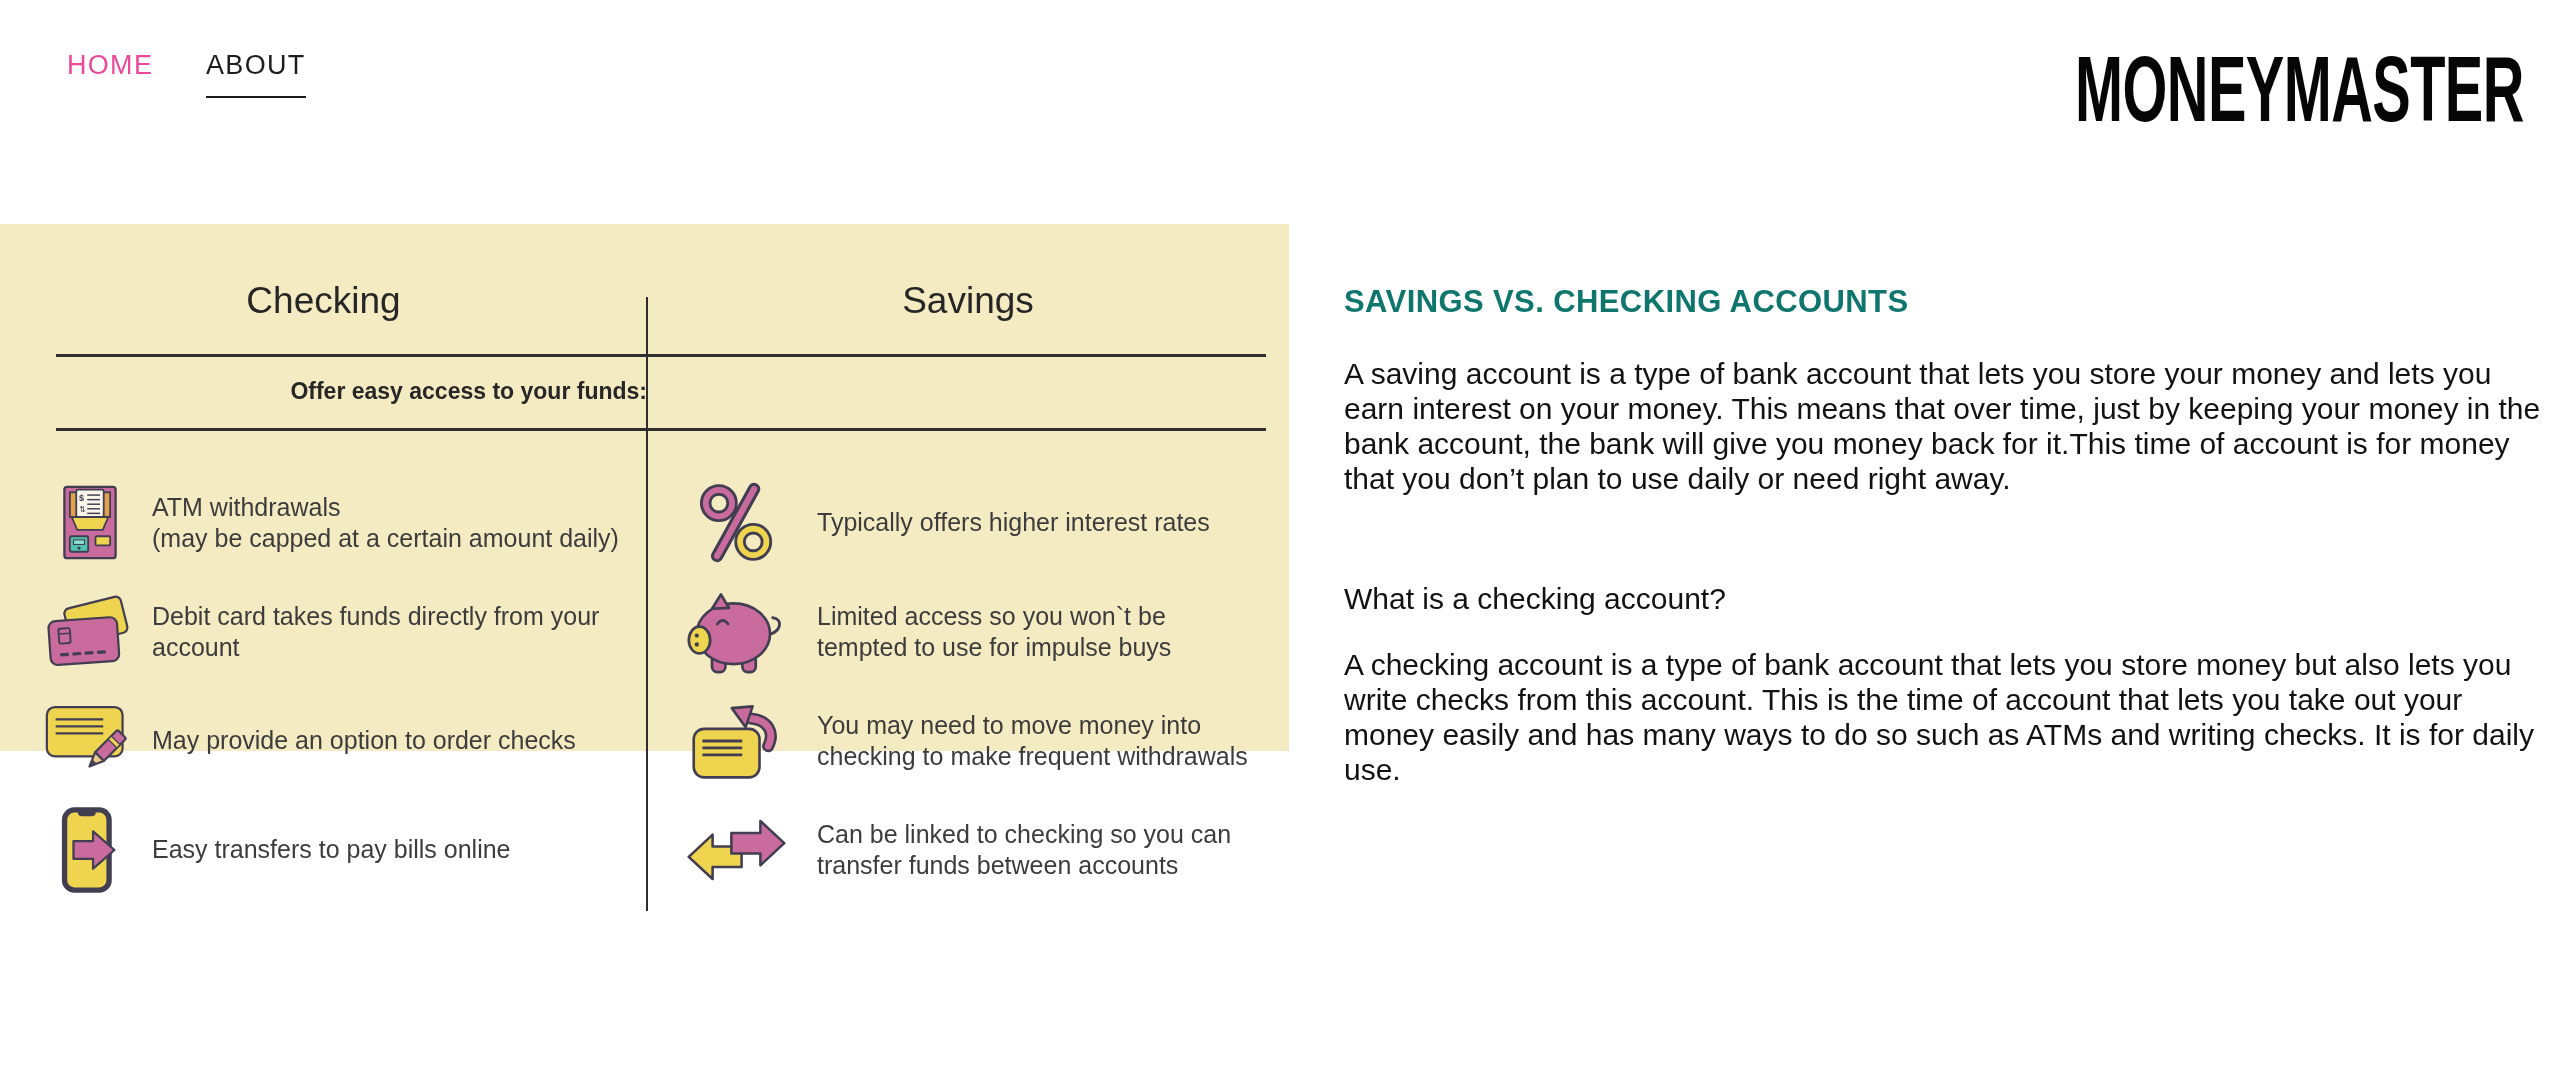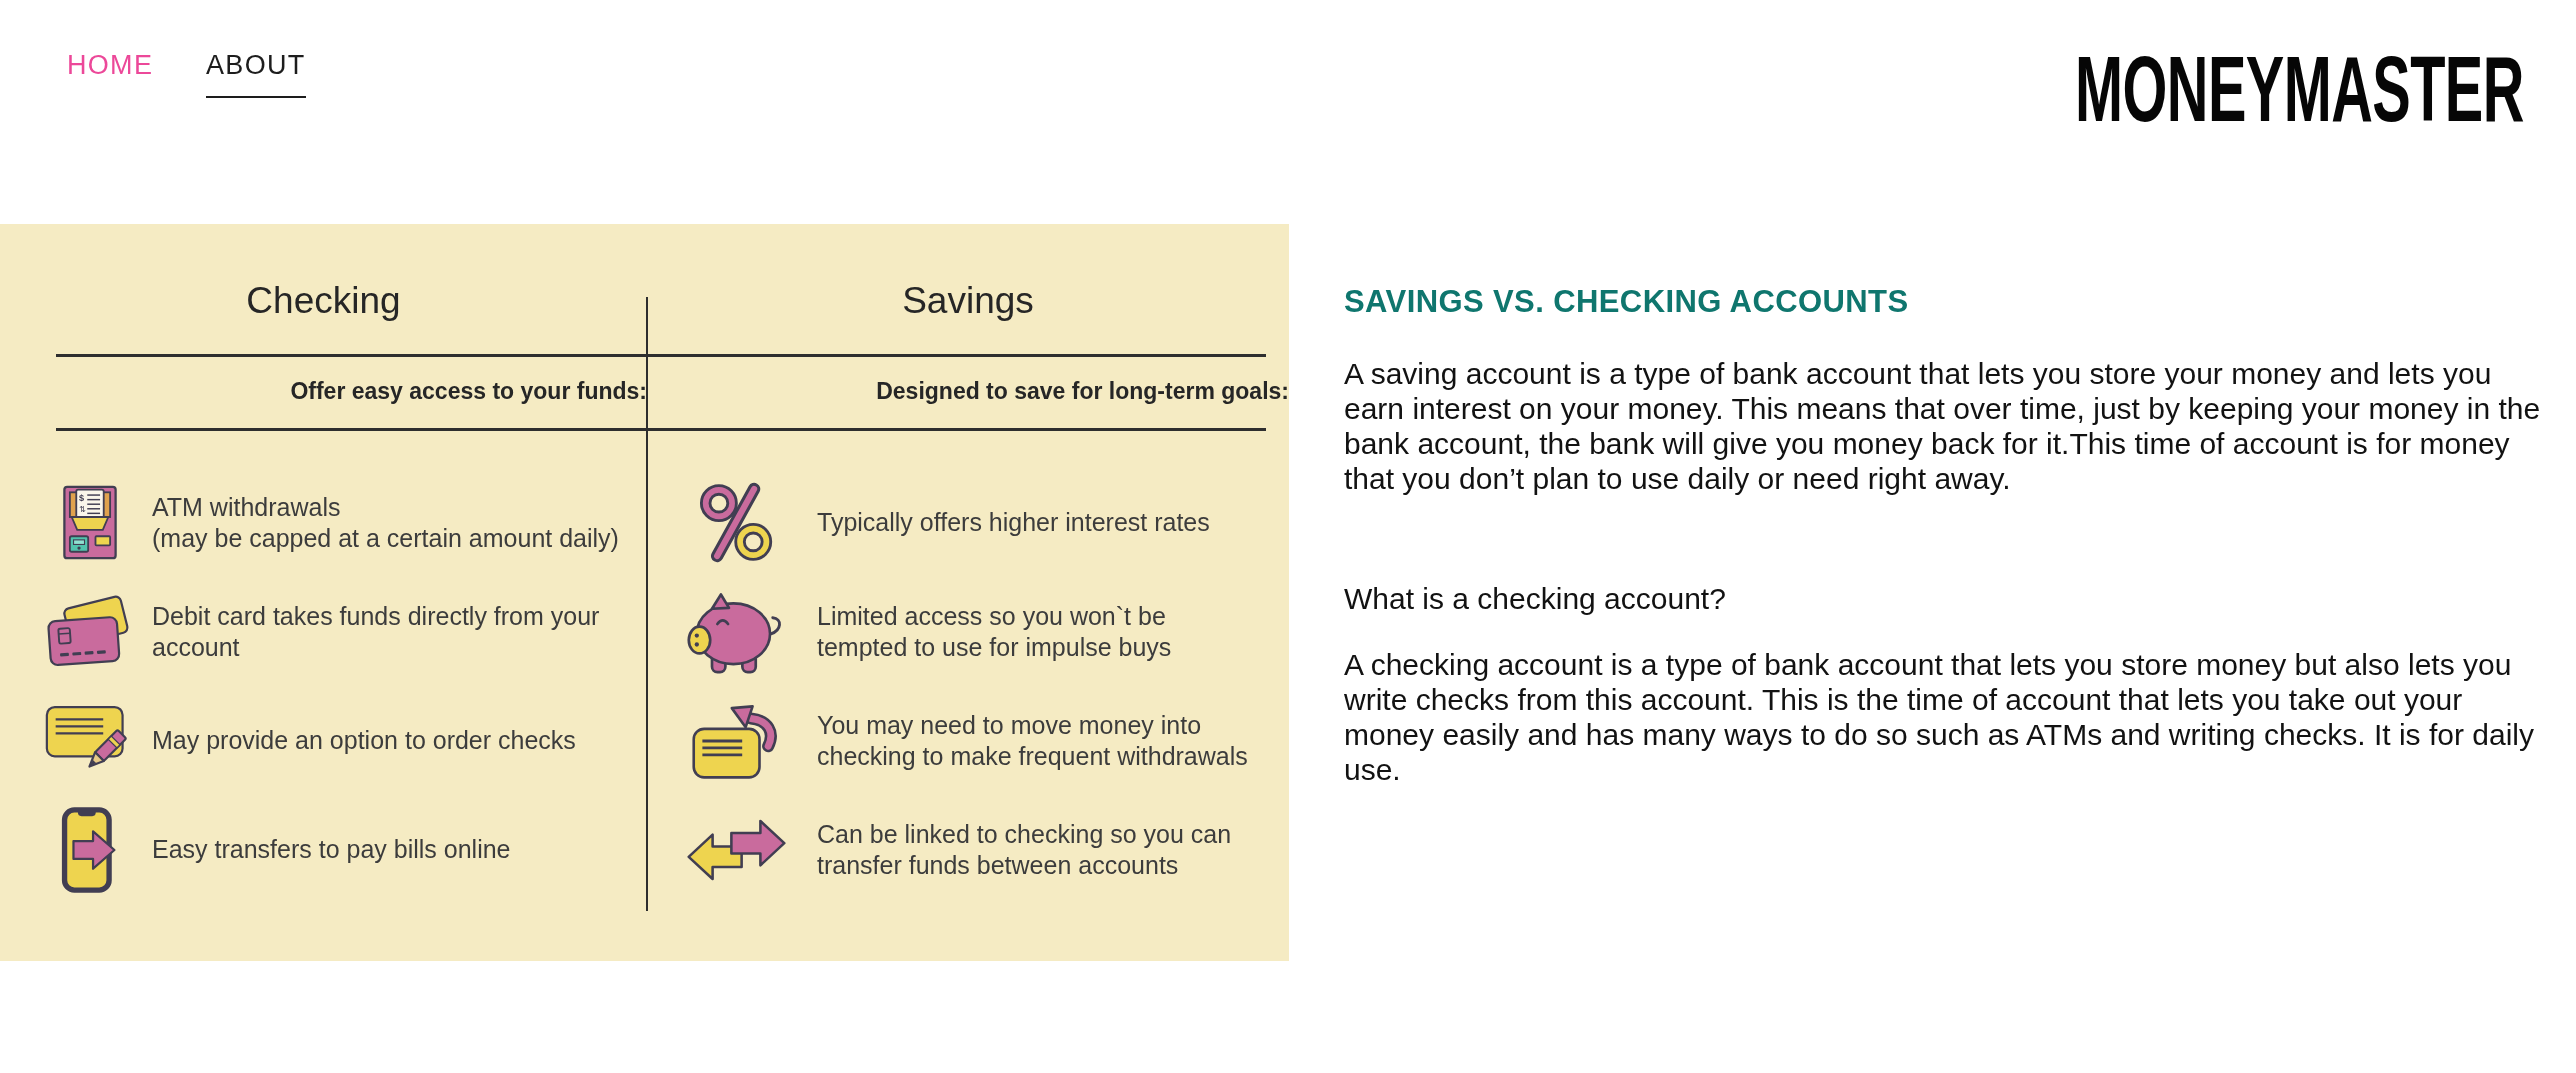--- a/index.html
+++ b/index.html
@@ -22,21 +22,21 @@
     position:absolute; right:52px; top:43px;
     font-size:93px; font-weight:700; color:#060606;
     letter-spacing:-0.9px; line-height:1;
     transform:scaleX(0.62); transform-origin:100% 0;
     white-space:nowrap;
   }
 
   
   .panel {
     position:absolute; left:0; top:224px;
-    width:1289px; height:737px;
+    width:1289px; height:527px;
     background:#f5ebc3;
   }
   .col-header {
     position:absolute; top:56px; font-size:37px; font-weight:500; color:#262626;
     text-align:center;
   }
   .col-header.left  { left:0;    width:647px; }
   .col-header.right { left:647px; width:642px; }
 
   .hline { position:absolute; left:56px; width:1210px; height:2.7px; background:#2e2e2e; }
@@ -78,21 +78,20 @@
   <a class="nav-about">ABOUT</a>
 </nav>
 <div class="logo">MONEYMASTER</div>
 
 <section class="panel">
   <div class="col-header left">Checking</div>
   <div class="col-header right">Savings</div>
 
   <div class="hline h1"></div>
   <div class="subtitle left">Offer easy access to your funds:</div>
-  <div class="subtitle right">Designed to save for long-term goals:</div>
   <div class="hline h2"></div>
   <div class="vline"></div>
 
   <div class="col col-checking">
 
     <div class="row">
       <span class="icon-box">
         <svg width="56" height="75" viewBox="0 0 60 82">
           <rect x="2" y="2" width="56" height="78" rx="3" fill="#c96b9d" stroke="#413e52" stroke-width="2.5"></rect>
           <rect x="8" y="8" width="44" height="27" fill="#e0a24d" stroke="#413e52" stroke-width="2"></rect>

